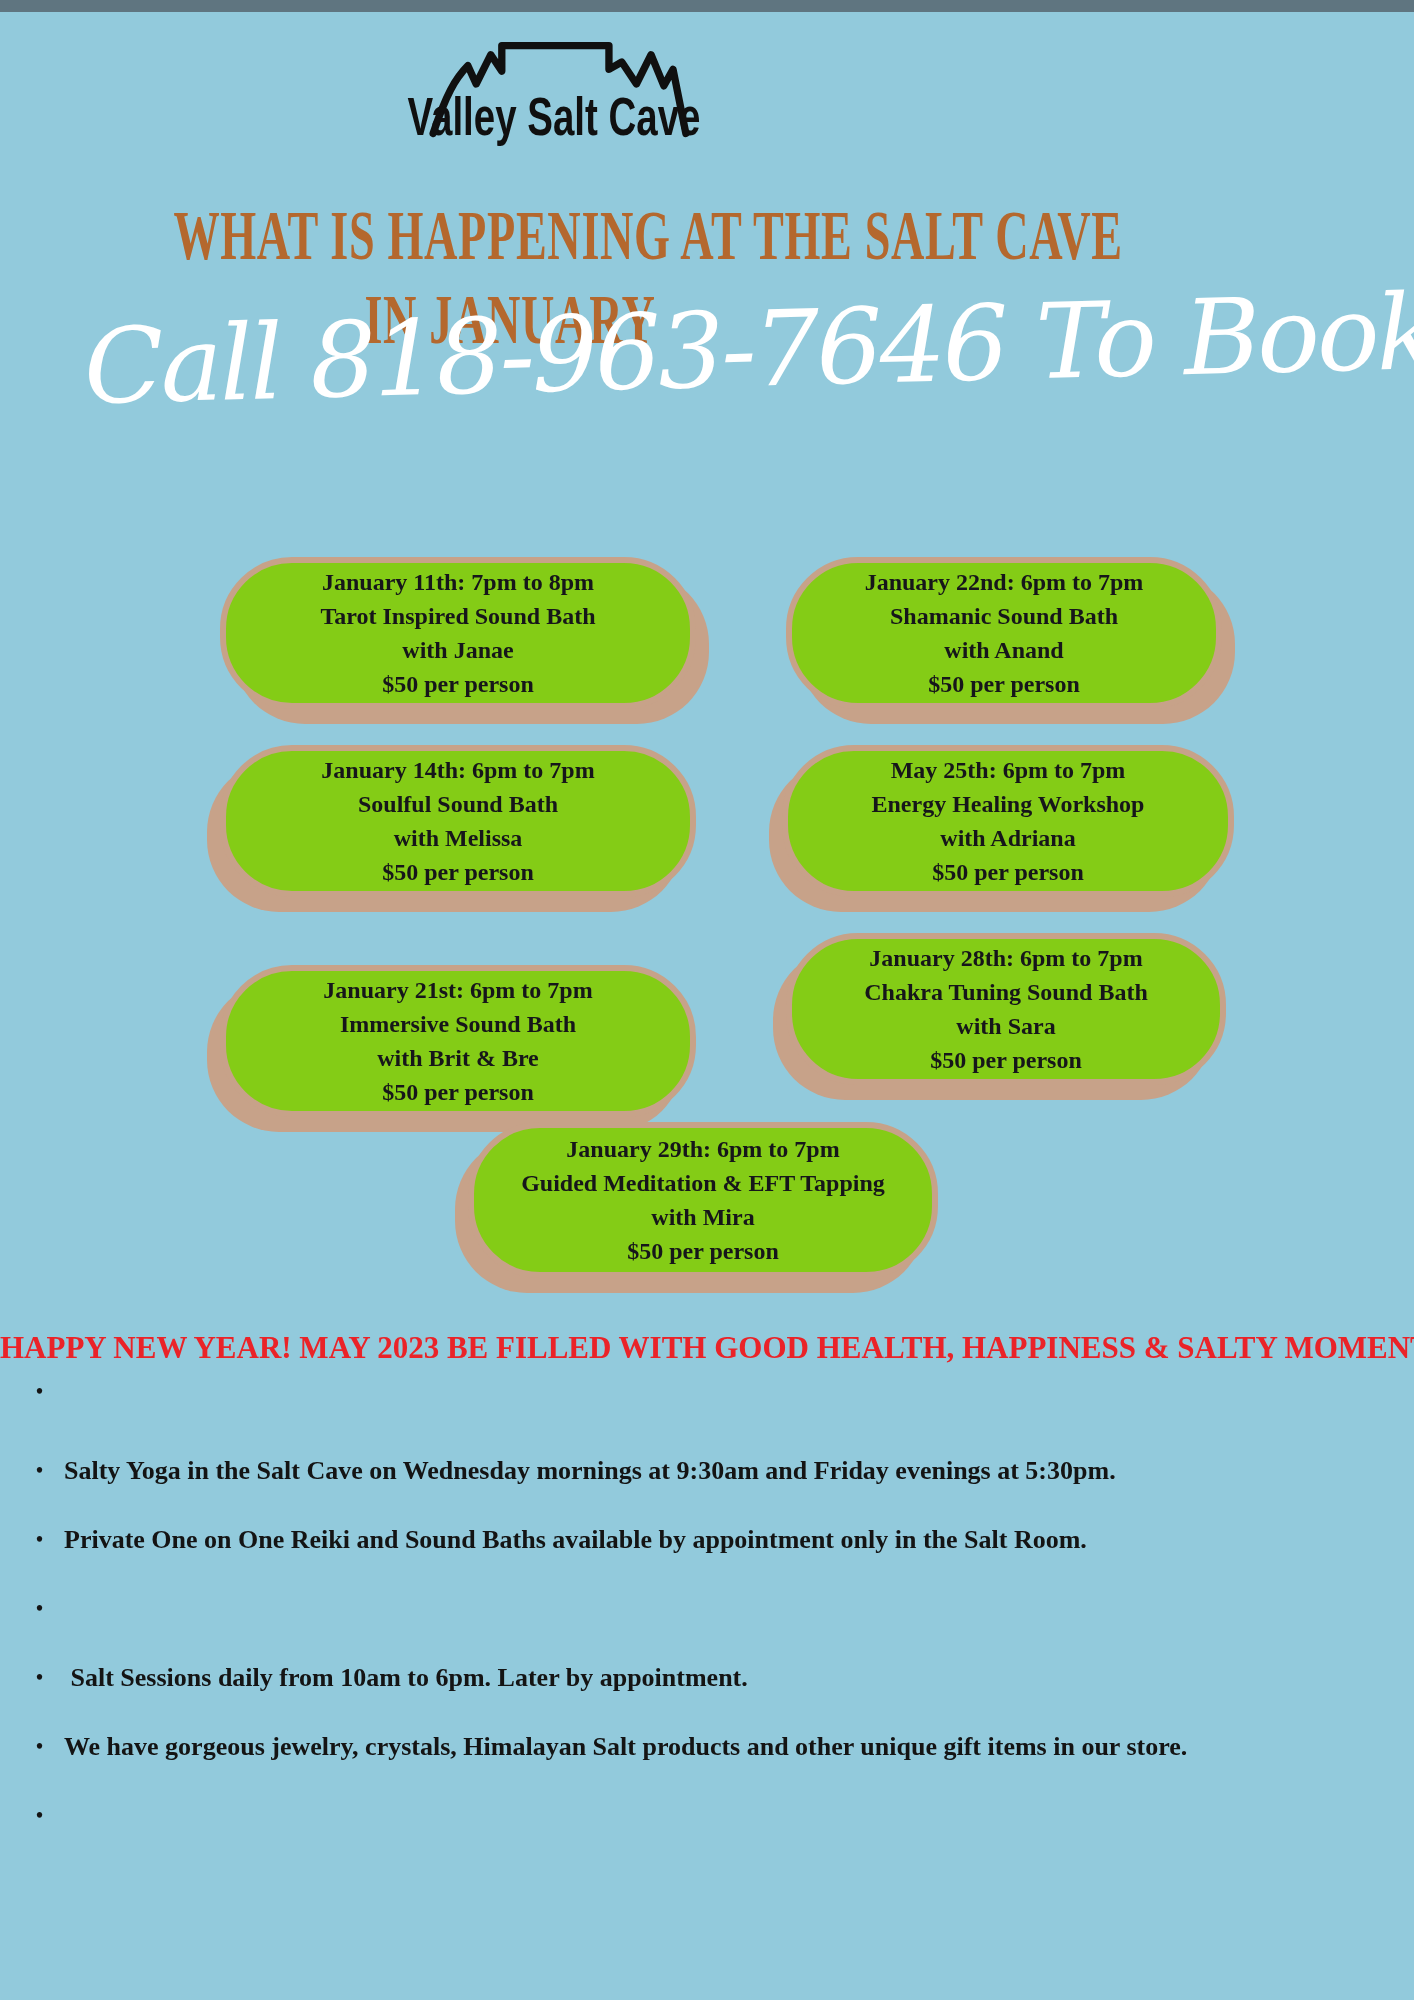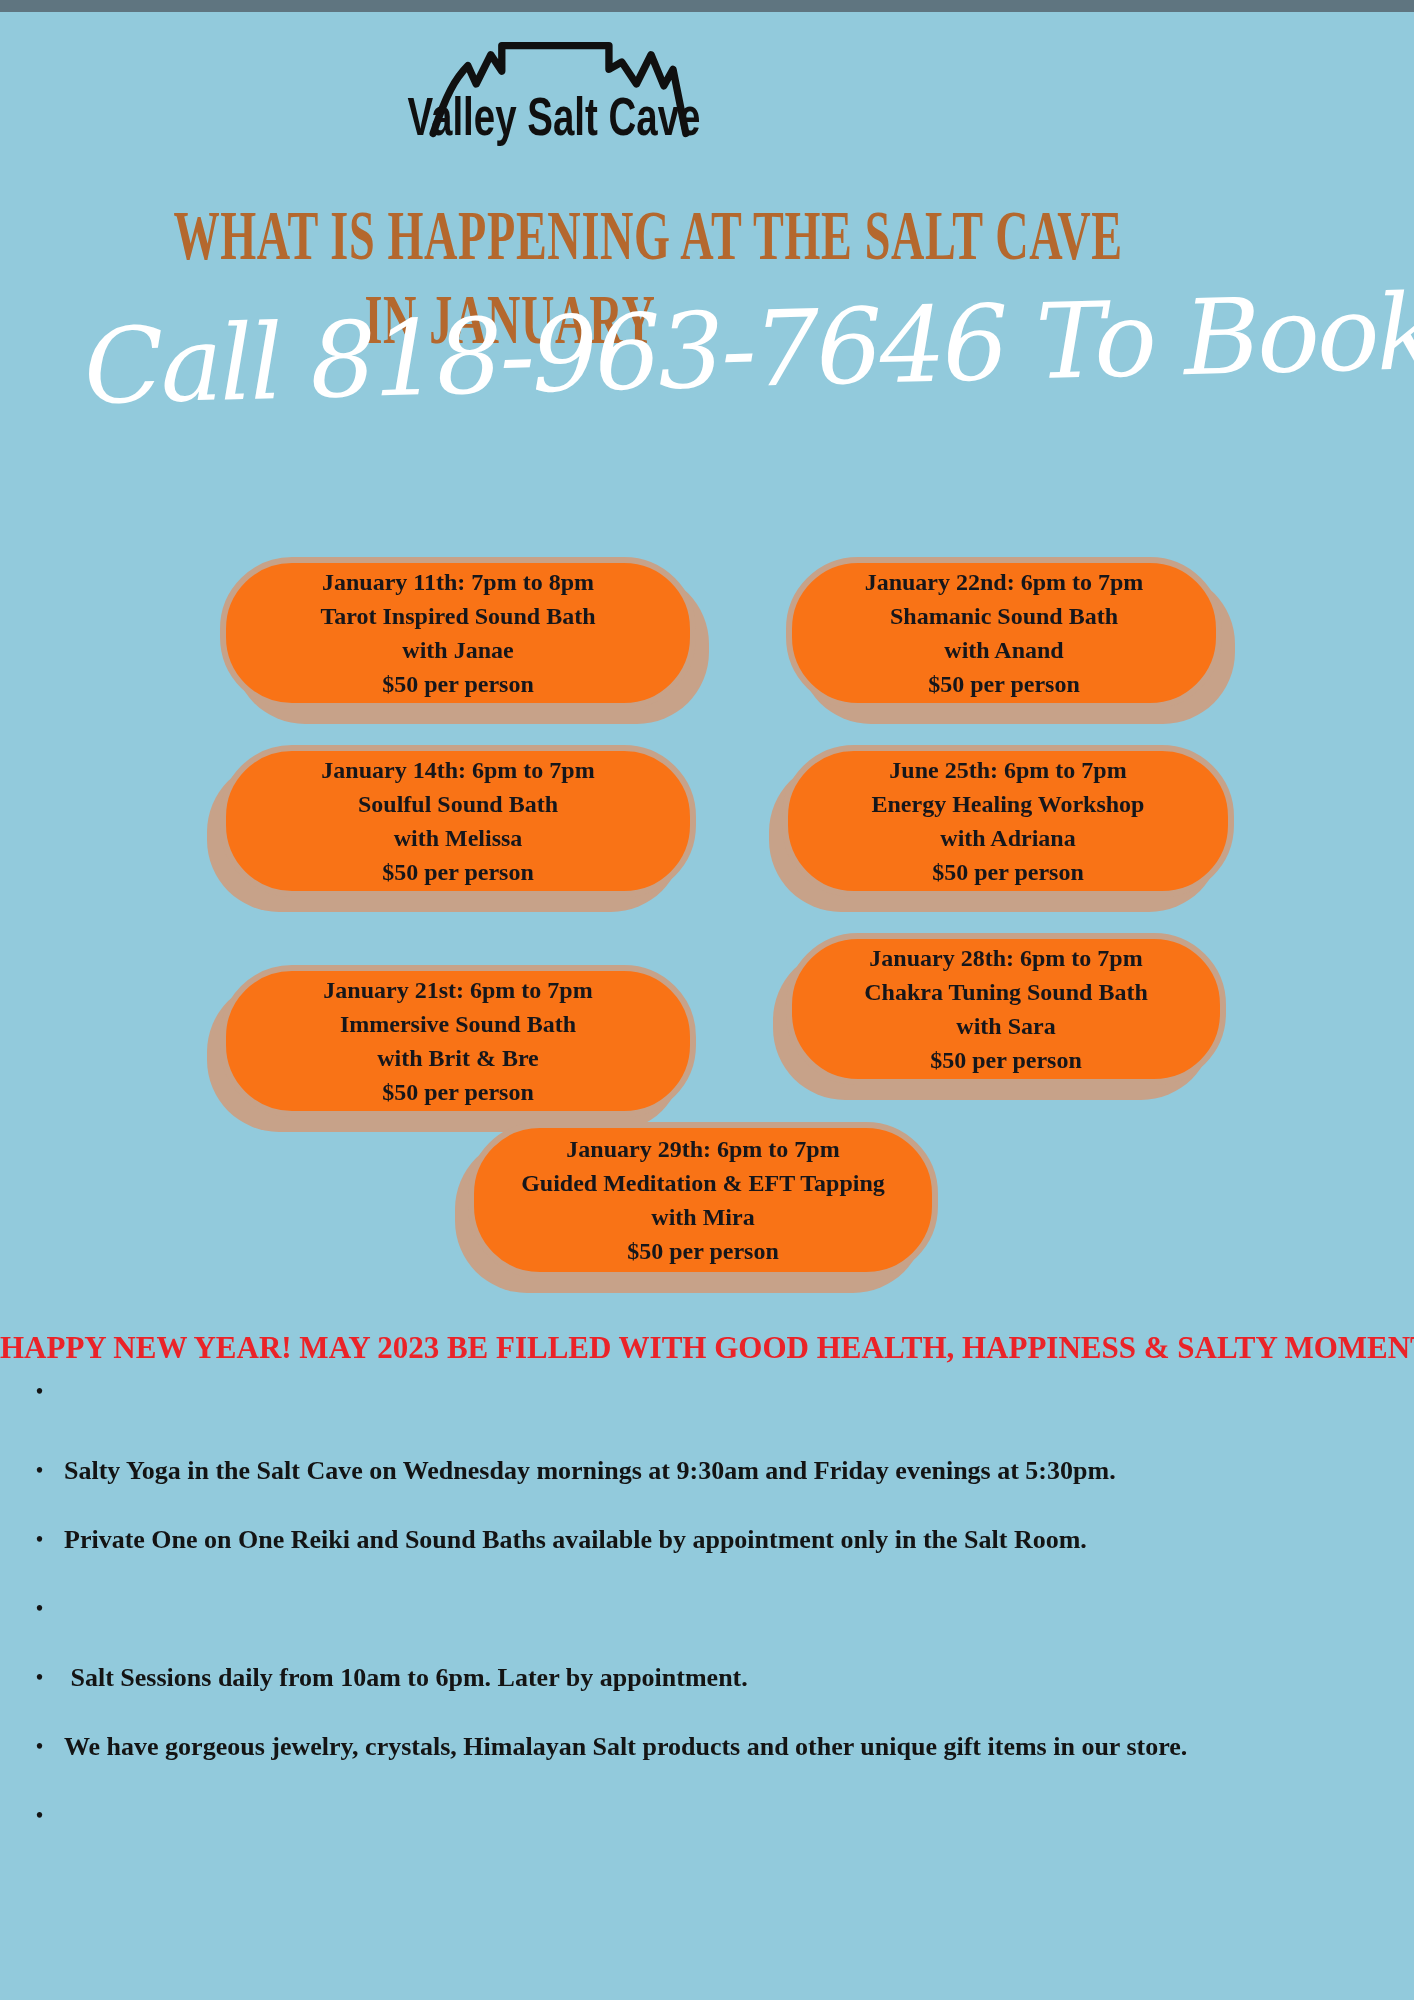--- a/index.html
+++ b/index.html
@@ -21,21 +21,21 @@
   
   .script-cta{
     position:absolute;left:84px;top:294px;z-index:3;
     color:#ffffff;font-family:"DejaVu Serif",serif;font-style:italic;
     font-size:104px;letter-spacing:-3px;white-space:nowrap;
     transform:rotate(-1.5deg);transform-origin:0 50%;
   }
   
   .card{
     position:absolute;box-sizing:border-box;z-index:2;
-    background:#f97316;border:6px solid #c7a289;border-radius:72px;
+    background:#84cc16;border:6px solid #c7a289;border-radius:72px;
     box-shadow:-13px 15px 0 0 #c7a289;
     display:flex;flex-direction:column;justify-content:center;align-items:center;
     text-align:center;color:#16161a;font-weight:bold;font-size:24px;line-height:34px;
     padding:4px 10px;
   }
   .card.sr{box-shadow:13px 15px 0 0 #c7a289;}
   .c1{left:220px;top:545px;width:476px;height:152px;}
   .c2{left:786px;top:545px;width:436px;height:152px;}
   .c3{left:220px;top:733px;width:476px;height:152px;}
   .c4{left:782px;top:733px;width:452px;height:152px;}
@@ -87,21 +87,21 @@
     <p>with Anand</p>
     <p>$50 per person</p>
   </div>
   <div class="card c3">
     <p>January 14th: 6pm to 7pm</p>
     <p>Soulful Sound Bath</p>
     <p>with Melissa</p>
     <p>$50 per person</p>
   </div>
   <div class="card c4">
-    <p>June 25th: 6pm to 7pm</p>
+    <p>May 25th: 6pm to 7pm</p>
     <p>Energy Healing Workshop</p>
     <p>with Adriana</p>
     <p>$50 per person</p>
   </div>
   <div class="card c5">
     <p>January 21st: 6pm to 7pm</p>
     <p>Immersive Sound Bath</p>
     <p>with Brit &amp; Bre</p>
     <p>$50 per person</p>
   </div>

